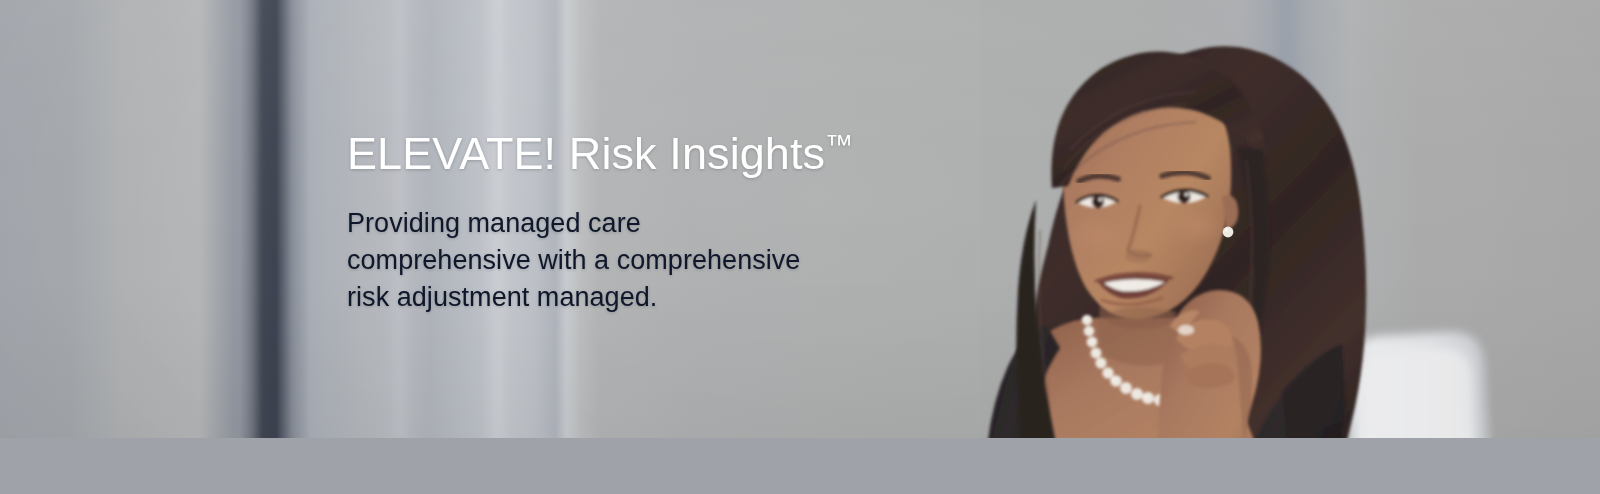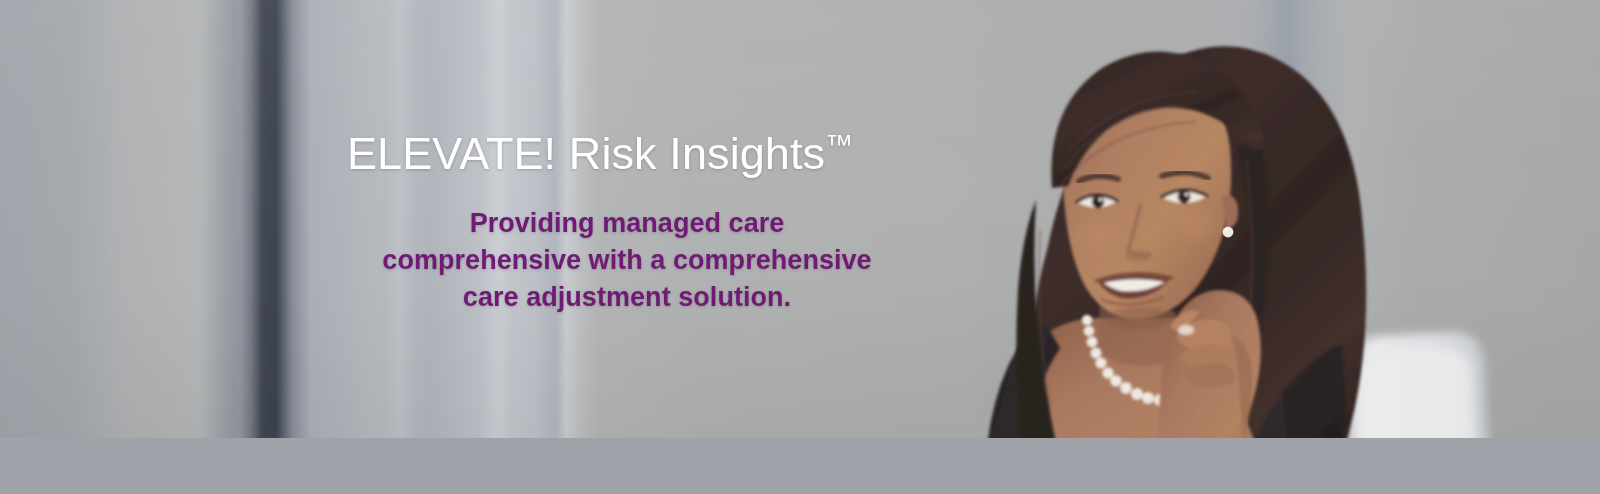--- a/index.html
+++ b/index.html
@@ -106,27 +106,26 @@
     white-space: nowrap;
     text-shadow: 0 1px 3px rgba(60,64,72,0.30);
   }
   .headline .tm {
     font-size: 0.62em;
     vertical-align: 0.52em;
     letter-spacing: 0;
   }
   .subhead {
     margin: 24px 0 0 0;
-    color: #701a75;
+    color: #0f172a;
     font-size: 27px;
-    font-weight: 700;
+    font-weight: 400;
     line-height: 37px;
     letter-spacing: 0.05px;
     text-shadow: 0 1px 3px rgba(60,64,72,0.28);
-    text-align: center;
   }
   .subhead .sub-line { display: block; white-space: nowrap; }
 </style>
 </head>
 <body>
 
 <div id="banner">
 
   <div class="bg-layer bg-base"></div>
   <div class="bg-streak" style="left:246px;width:10px;background:linear-gradient(to right,rgba(255,255,255,0.32),rgba(255,255,255,0));"></div>
@@ -309,17 +308,17 @@
     </g>
 
     <rect x="980" y="0" width="620" height="494" fill="#aaaaaa" opacity="0.055"></rect>
   </svg>
 
   <div class="text-block">
     <h1 class="headline"><span>ELEVATE! Risk Insights</span><span class="tm">™</span></h1>
     <p class="subhead">
       <span class="sub-line">Providing managed care</span>
       <span class="sub-line">comprehensive with a comprehensive</span>
-      <span class="sub-line">care adjustment solution.</span>
+      <span class="sub-line">risk adjustment managed.</span>
     </p>
   </div>
 
 </div>
 
 </body></html>

